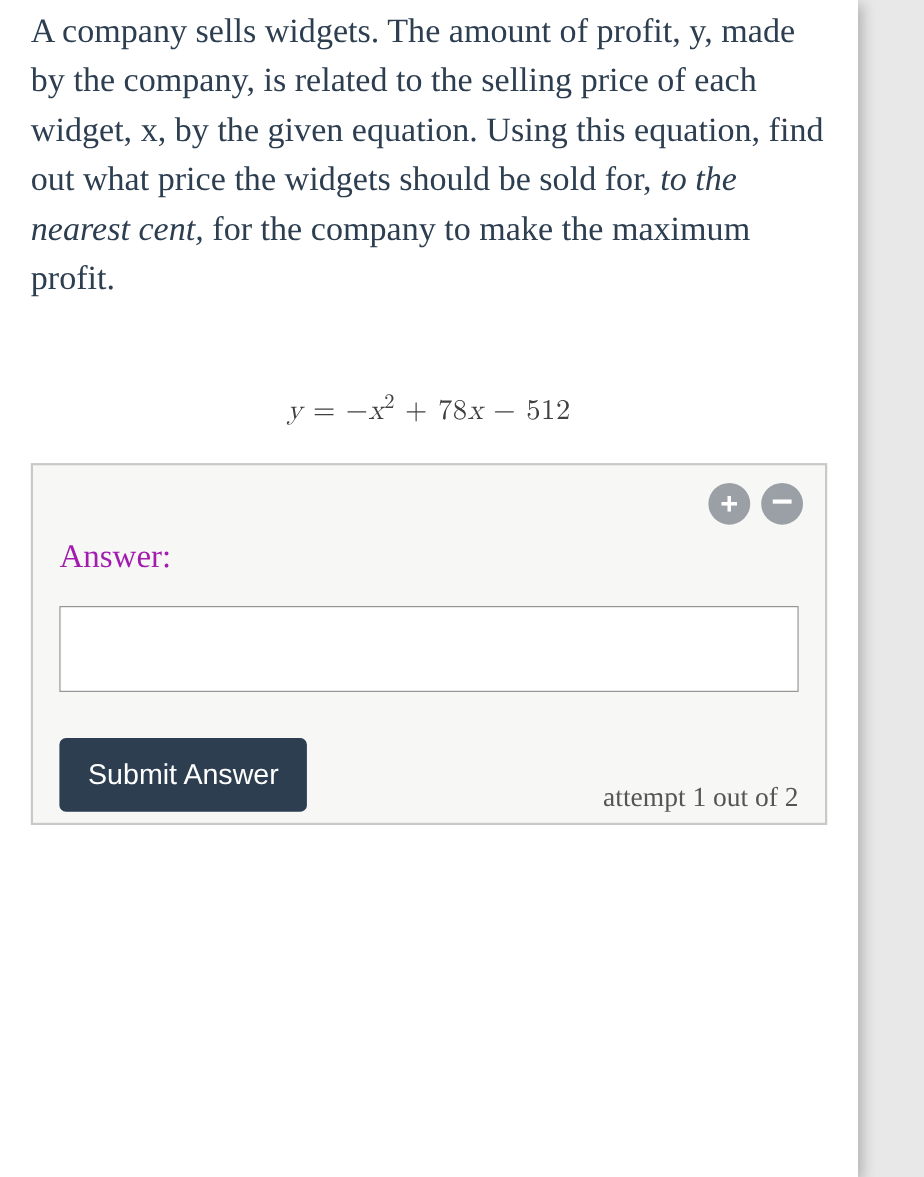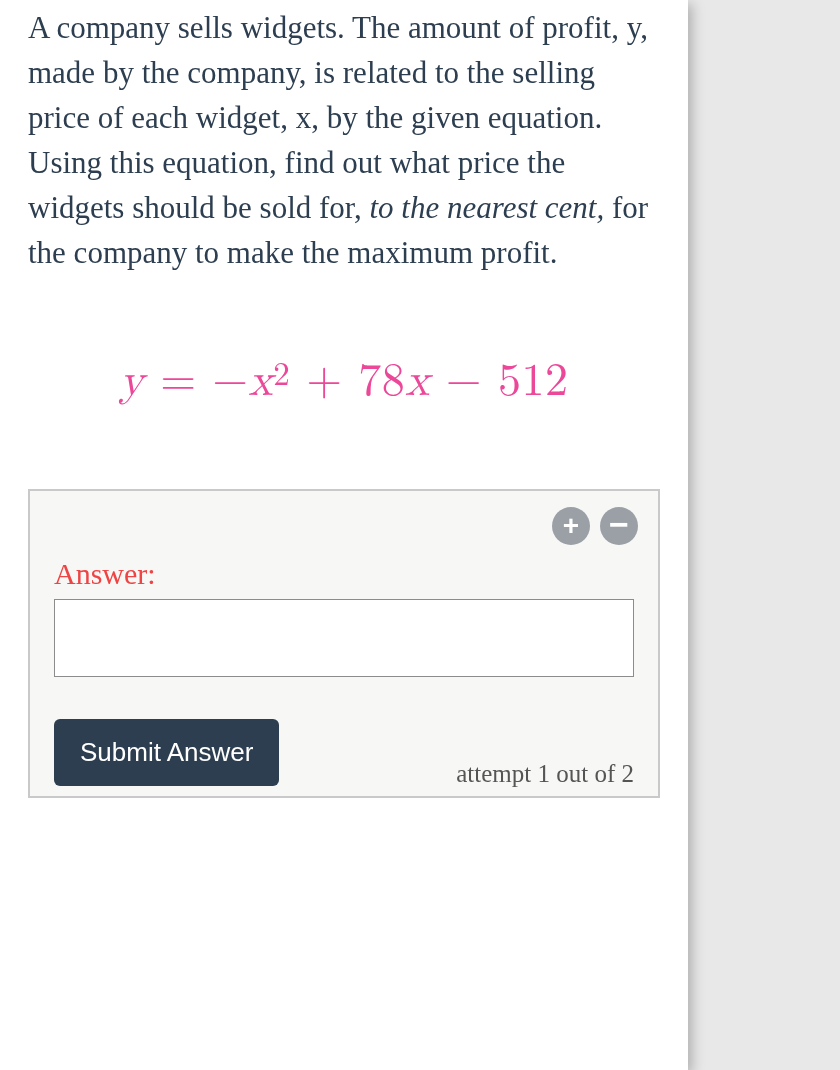--- a/index.html
+++ b/index.html
@@ -3,39 +3,39 @@
 <meta charset="utf-8">
 <style>
   * { box-sizing: border-box; margin: 0; padding: 0; }
   body {
     background: #e8e8e8;
     font-family: Georgia, 'Times New Roman', serif;
     padding: 0;
   }
   .page-wrap {
     background: #ffffff;
-    width: 688px;
+    width: 780px;
     min-height: 1070px;
     padding: 0 28px 40px 28px;
     box-shadow: 4px 4px 12px rgba(0,0,0,0.25);
     position: relative;
   }
   .problem-text {
     color: #2c3e50;
     font-size: 31px;
     line-height: 1.45;
     padding-top: 6px;
   }
   .problem-text .italic { font-style: italic; }
   .equation {
     text-align: center;
     font-family: 'Cambria Math', 'Latin Modern Math', 'STIX Two Math', serif;
-    font-size: 46px;
-    color: #ec4899;
-    margin: 78px 0 80px 0;
+    font-size: 26px;
+    color: #404040;
+    margin: 78px 0 31px 0;
     letter-spacing: 0.5px;
   }
   .equation .var { font-style: italic; }
   .equation sup { font-size: 0.72em; vertical-align: 10px; }
   .answer-box {
     border: 2px solid #c9c9c9;
     background: #f7f7f5;
     padding: 18px 24px 10px 24px;
     position: relative;
   }
@@ -57,24 +57,24 @@
     justify-content: center;
     font-size: 28px;
     font-weight: bold;
     cursor: pointer;
     user-select: none;
     line-height: 1;
     font-family: Arial, sans-serif;
   }
   .zoom-btn.minus { font-size: 34px; padding-bottom: 4px; }
   .answer-label {
-    color: #ef4444;
+    color: #a21caf;
     font-size: 30px;
     margin-top: 48px;
-    margin-bottom: 8px;
+    margin-bottom: 28px;
   }
   .answer-input {
     width: 100%;
     height: 78px;
     border: 1.5px solid #8c8c8c;
     background: #fff;
     font-size: 28px;
     padding: 0 14px;
     font-family: inherit;
   }

